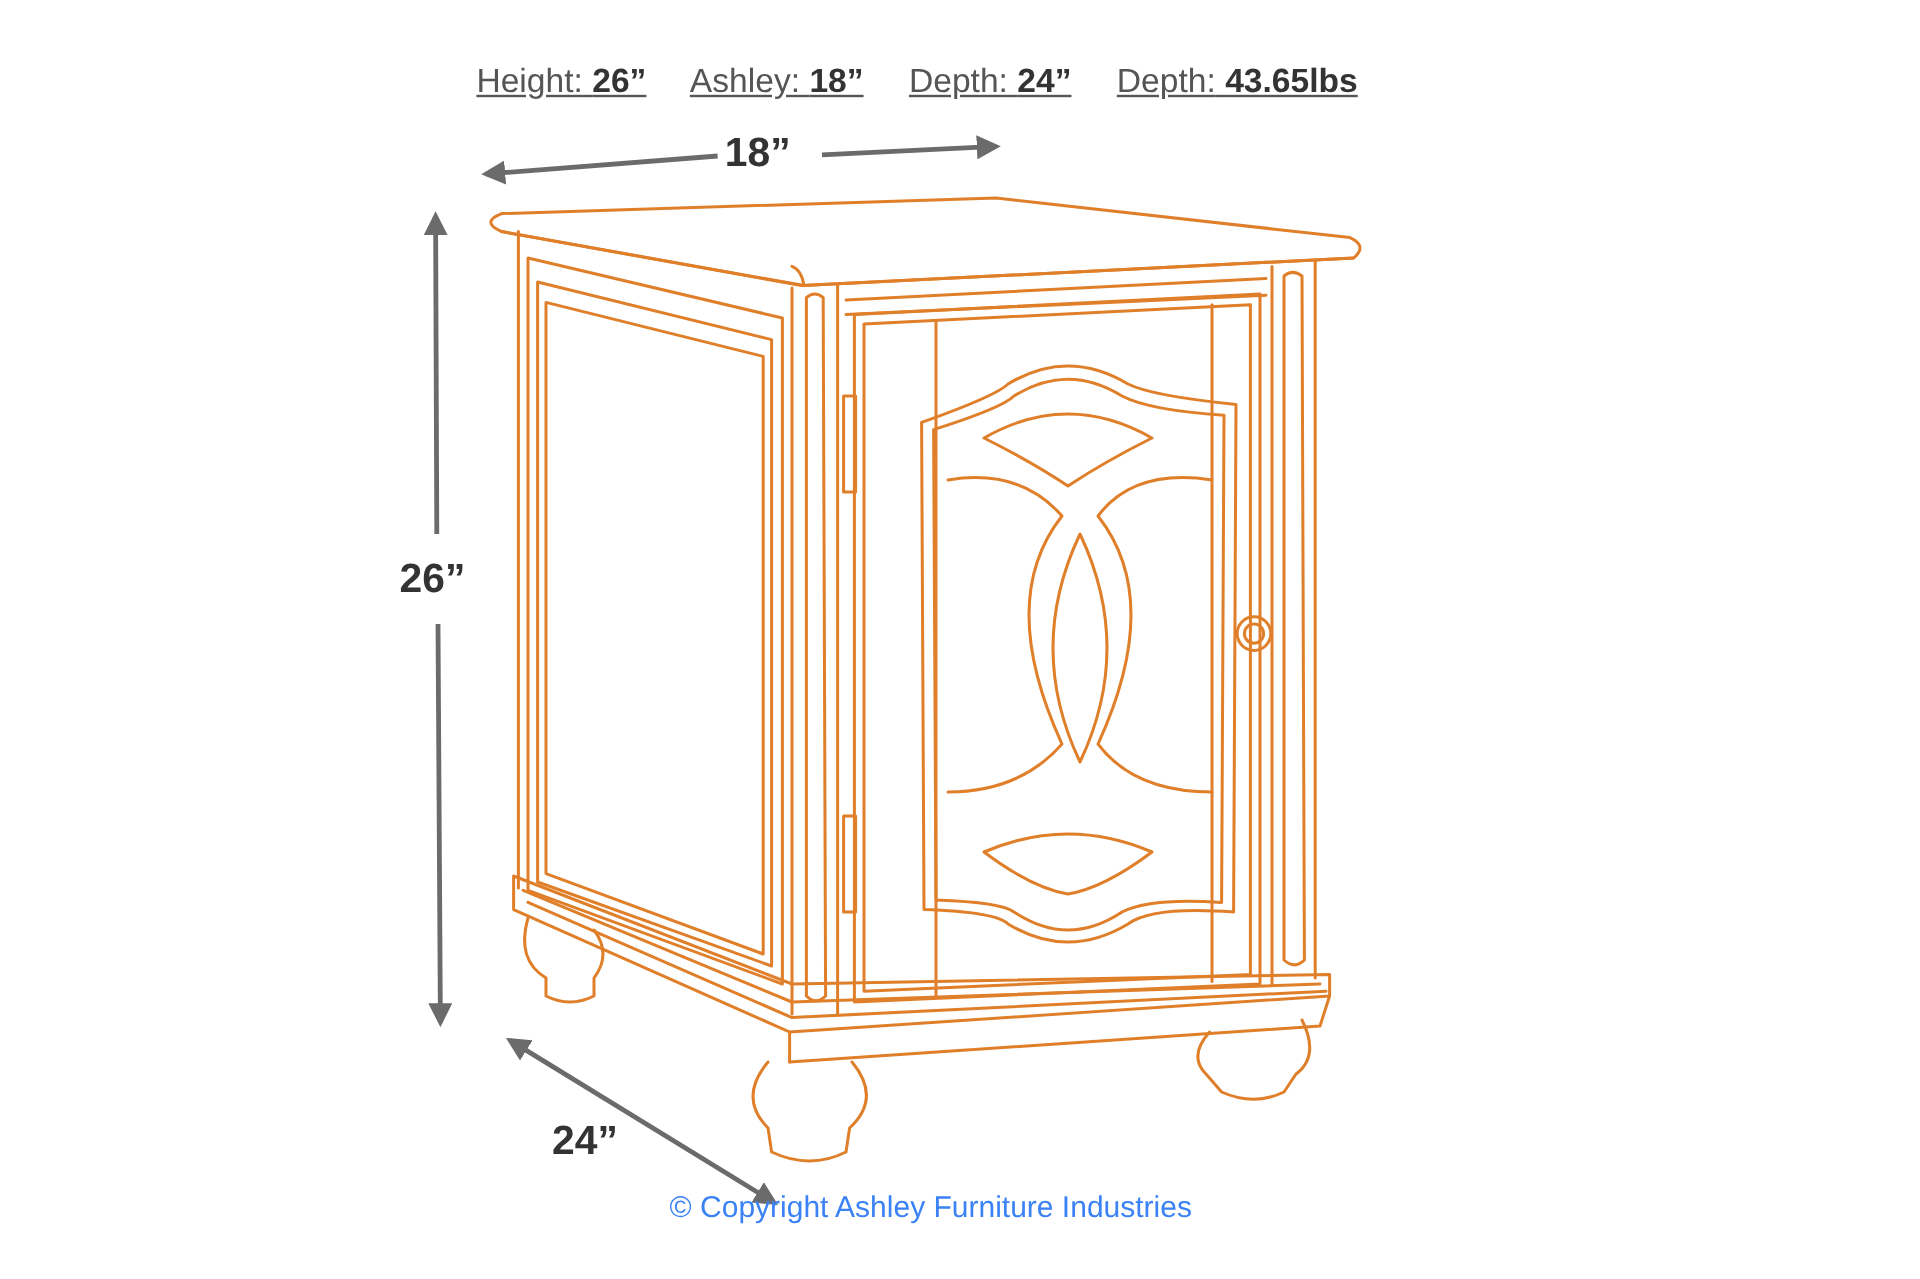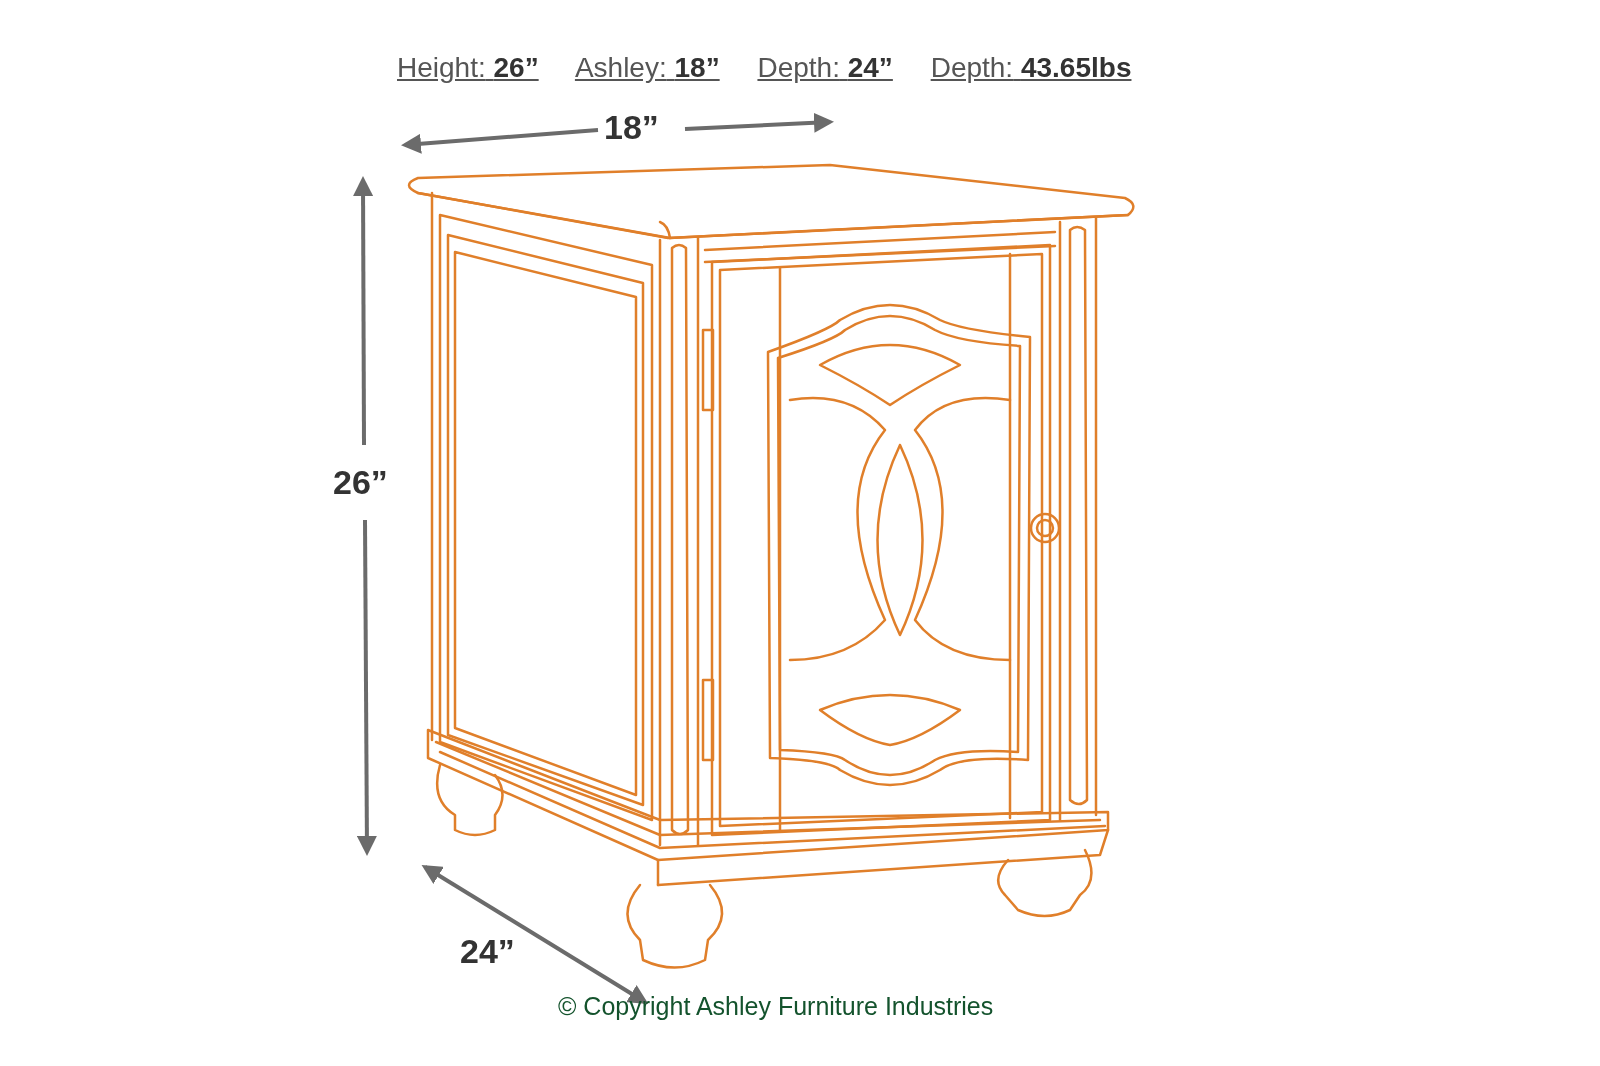--- a/index.html
+++ b/index.html
@@ -1,21 +1,21 @@
 <!DOCTYPE html>
 <html><head>
 <meta charset="utf-8">
 <style>
   html, body { margin: 0; padding: 0; background: #ffffff; }
   body { width: 1600px; height: 1066px; position: relative; overflow: hidden; font-family: "Liberation Sans", sans-serif; }
   .specs { position: absolute; top: 52px; left: 397px; font-size: 28px; color: #555; white-space: nowrap; }
   .specs .item { margin-right: 30px; text-decoration: underline; }
   .specs b { color: #333; font-weight: bold; }
   .dim-label { position: absolute; font-family: "Liberation Sans", sans-serif; font-weight: bold; color: #333; font-size: 34px; }
-  .copyright { position: absolute; top: 992px; left: 558px; font-size: 25px; color: #14532d; white-space: nowrap; }
+  .copyright { position: absolute; top: 992px; left: 558px; font-size: 25px; color: #3b82f6; white-space: nowrap; }
   svg { position: absolute; left: 0; top: 0; }
 </style>
 </head>
 <body>
 
 <div class="specs">
   <span class="item"><span>Height:</span> <b>26”</b></span>
   <span class="item"><span>Ashley:</span> <b>18”</b></span>
   <span class="item"><span>Depth:</span> <b>24”</b></span>
   <span class="item"><span>Depth:</span> <b>43.65lbs</b></span>

